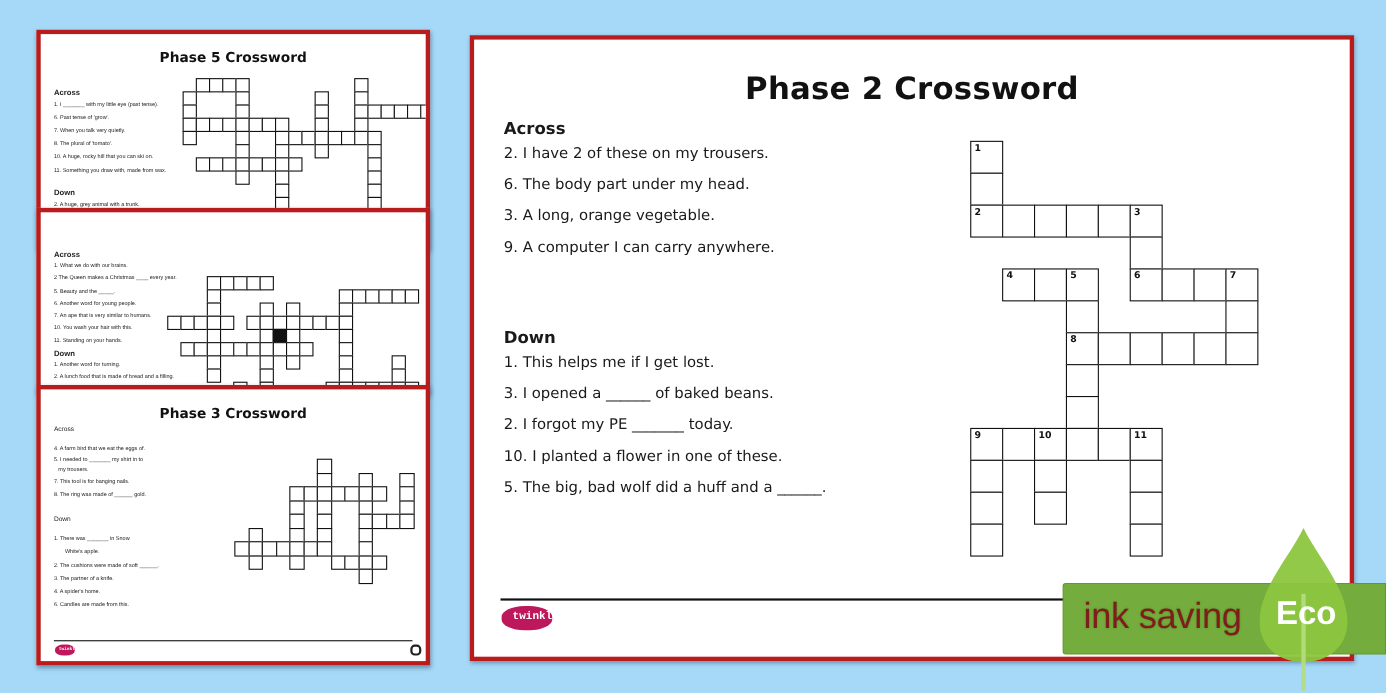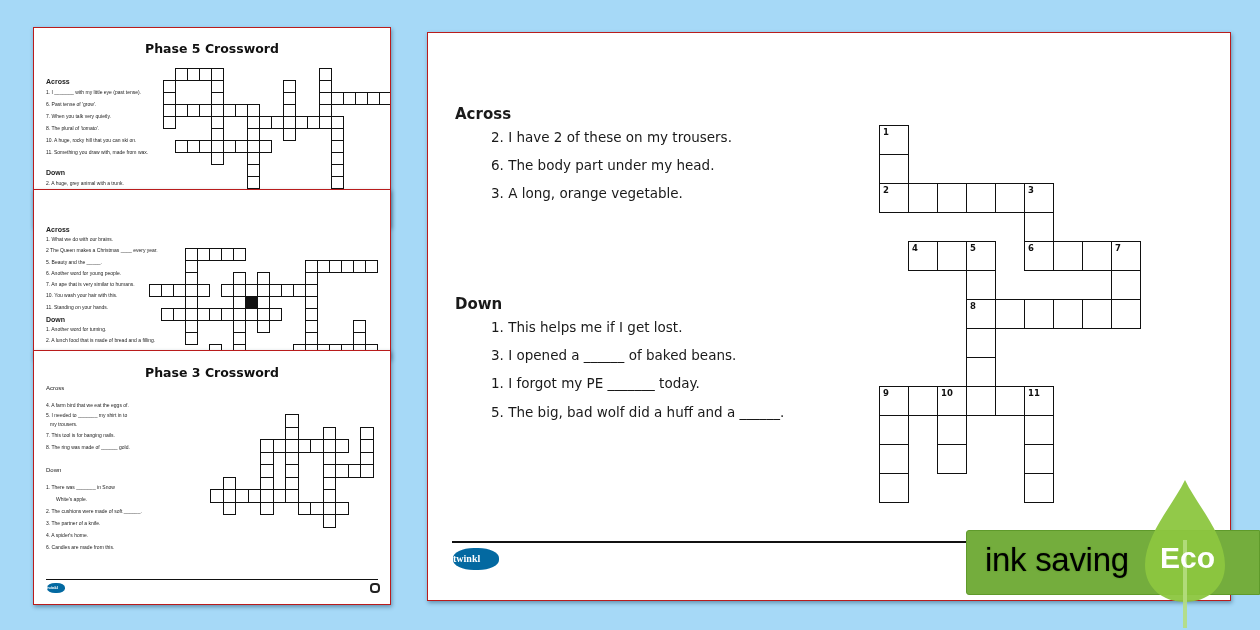--- a/index.html
+++ b/index.html
@@ -6,21 +6,21 @@
   html, body { width: 1260px; height: 630px; overflow: hidden; }
   body {
     background: #a6d9f7;
     position: relative;
     font-family: "DejaVu Sans", sans-serif;
     color: #111;
   }
   .page {
     position: absolute;
     background: #fff;
-    border: 1px solid #b91c1c;
+    border: 4px solid #b91c1c;
     box-shadow: 1px 2px 4px rgba(20,60,90,0.45);
     overflow: hidden;
   }
   .mini-title {
     position: absolute; left: 0; right: 0;
     text-align: center;
     font-weight: bold;
     font-size: 12.5px;
     font-family: "DejaVu Sans", sans-serif;
   }
@@ -42,51 +42,51 @@
   .cell.black { background: #111; }
   .cell .num {
     position: absolute; top: 1px; left: 2px;
     font-size: 3.5px; font-weight: bold; line-height: 1;
   }
   .main-grid .cell { border: 1.5px solid #111; }
   .main-grid .cell .num { font-size: 8.5px; top: 2px; left: 3px; font-family: "DejaVu Sans", sans-serif; }
   .mini-footer-line { position: absolute; height: 1px; background: #111; }
   .twinkl-logo {
     position: absolute;
-    background: #0369a1;
+    background: #be185d;
     color: #fff;
     border-radius: 45%;
     font-weight: bold;
-    text-align: left;
-    font-family: Liberation Serif, serif;
+    text-align: right;
+    font-family: Liberation Mono, monospace;
   }
   .main-title {
     position: absolute; left: 0; right: 0; top: 28px;
     text-align: center; font-weight: bold; font-size: 28px;
     font-family: "DejaVu Sans", sans-serif; letter-spacing: 0.2px;
   }
   .main-clues {
     position: absolute; left: 27px;
     font-family: "DejaVu Sans", sans-serif;
     font-size: 13.5px;
     color: #1a1a1a;
   }
   .main-clues .hd { font-weight: bold; font-size: 15px; line-height: 18px; }
-  .main-clues .clue { line-height: 28.2px; white-space: nowrap; margin-left: 36px; }
+  .main-clues .clue { line-height: 28.2px; white-space: nowrap; }
   .eco-banner {
     position: absolute;
     left: 966px; top: 530px; width: 294px; height: 65px;
     background: #74ad3d;
     border: 1px solid #5f9a2b;
     border-radius: 3px 0 0 3px;
   }
   .eco-text {
     position: absolute; left: 18px; top: 10px;
     font-family: "Liberation Sans", sans-serif;
-    font-size: 33px; color: #000000;
+    font-size: 33px; color: #7f1d1d;
     text-shadow: 0 0 2px #4f8a1d;
     letter-spacing: -0.3px;
   }
   .eco-drop { position: absolute; left: 1145px; top: 480px; width: 90px; height: 150px; }
   .eco-label {
     position: absolute; left: 1160px; top: 541px;
     font-family: "Liberation Sans", sans-serif; font-weight: bold;
     font-size: 30px; color: #fff;
   }
 </style>
@@ -314,31 +314,34 @@
       <div class="cell" style="left: 112.5px; top: 87.5px; width: 13.5px; height: 13.5px;"></div>
       <div class="cell" style="left: 125px; top: 87.5px; width: 13.5px; height: 13.5px;"></div>
       <div class="cell" style="left: 112.5px; top: 100px; width: 13.5px; height: 13.5px;"></div>
     </div>
   <div class="mini-footer-line" style="left:12px; right:12px; top:228px;"></div>
   <div class="twinkl-logo" style="left:13px; top:232px; width:18px; height:10px; font-size:4px; line-height:10px;">twinkl</div>
   <div style="position:absolute; left:336px; top:232px; width:10px; height:10px; border:2px solid #222; border-radius:40%;"></div>
 </div>
 
 <div class="page" style="left:427px; top:32px; width:804px; height:569px;">
+  <div class="main-title">Phase 2 Crossword</div>
   <div class="main-clues" style="top:72px;">
     <div class="hd">Across</div>
     <div class="clue">2. I have 2 of these on my trousers.</div>
     <div class="clue">6. The body part under my head.</div>
     <div class="clue">3. A long, orange vegetable.</div>
+    <div class="clue">9. A computer I can carry anywhere.</div>
   </div>
   <div class="main-clues" style="top:262px;">
     <div class="hd">Down</div>
     <div class="clue">1. This helps me if I get lost.</div>
     <div class="clue">3. I opened a ______ of baked beans.</div>
-    <div class="clue">1. I forgot my PE _______ today.</div>
+    <div class="clue">2. I forgot my PE _______ today.</div>
+    <div class="clue">10.  I planted a flower in one of these.</div>
     <div class="clue">5. The big, bad wolf did a huff and a ______.</div>
   </div>
 
   <div class="grid main-grid" id="g2" style="left:451px; top:92px;">
       <div class="cell" style="left: 0px; top: 0px; width: 30px; height: 30px;">
         <span class="num">1</span>
       </div>
       <div class="cell" style="left: 0px; top: 29px; width: 30px; height: 30px;"></div>
       <div class="cell" style="left: 0px; top: 58px; width: 30px; height: 30px;">
         <span class="num">2</span>

